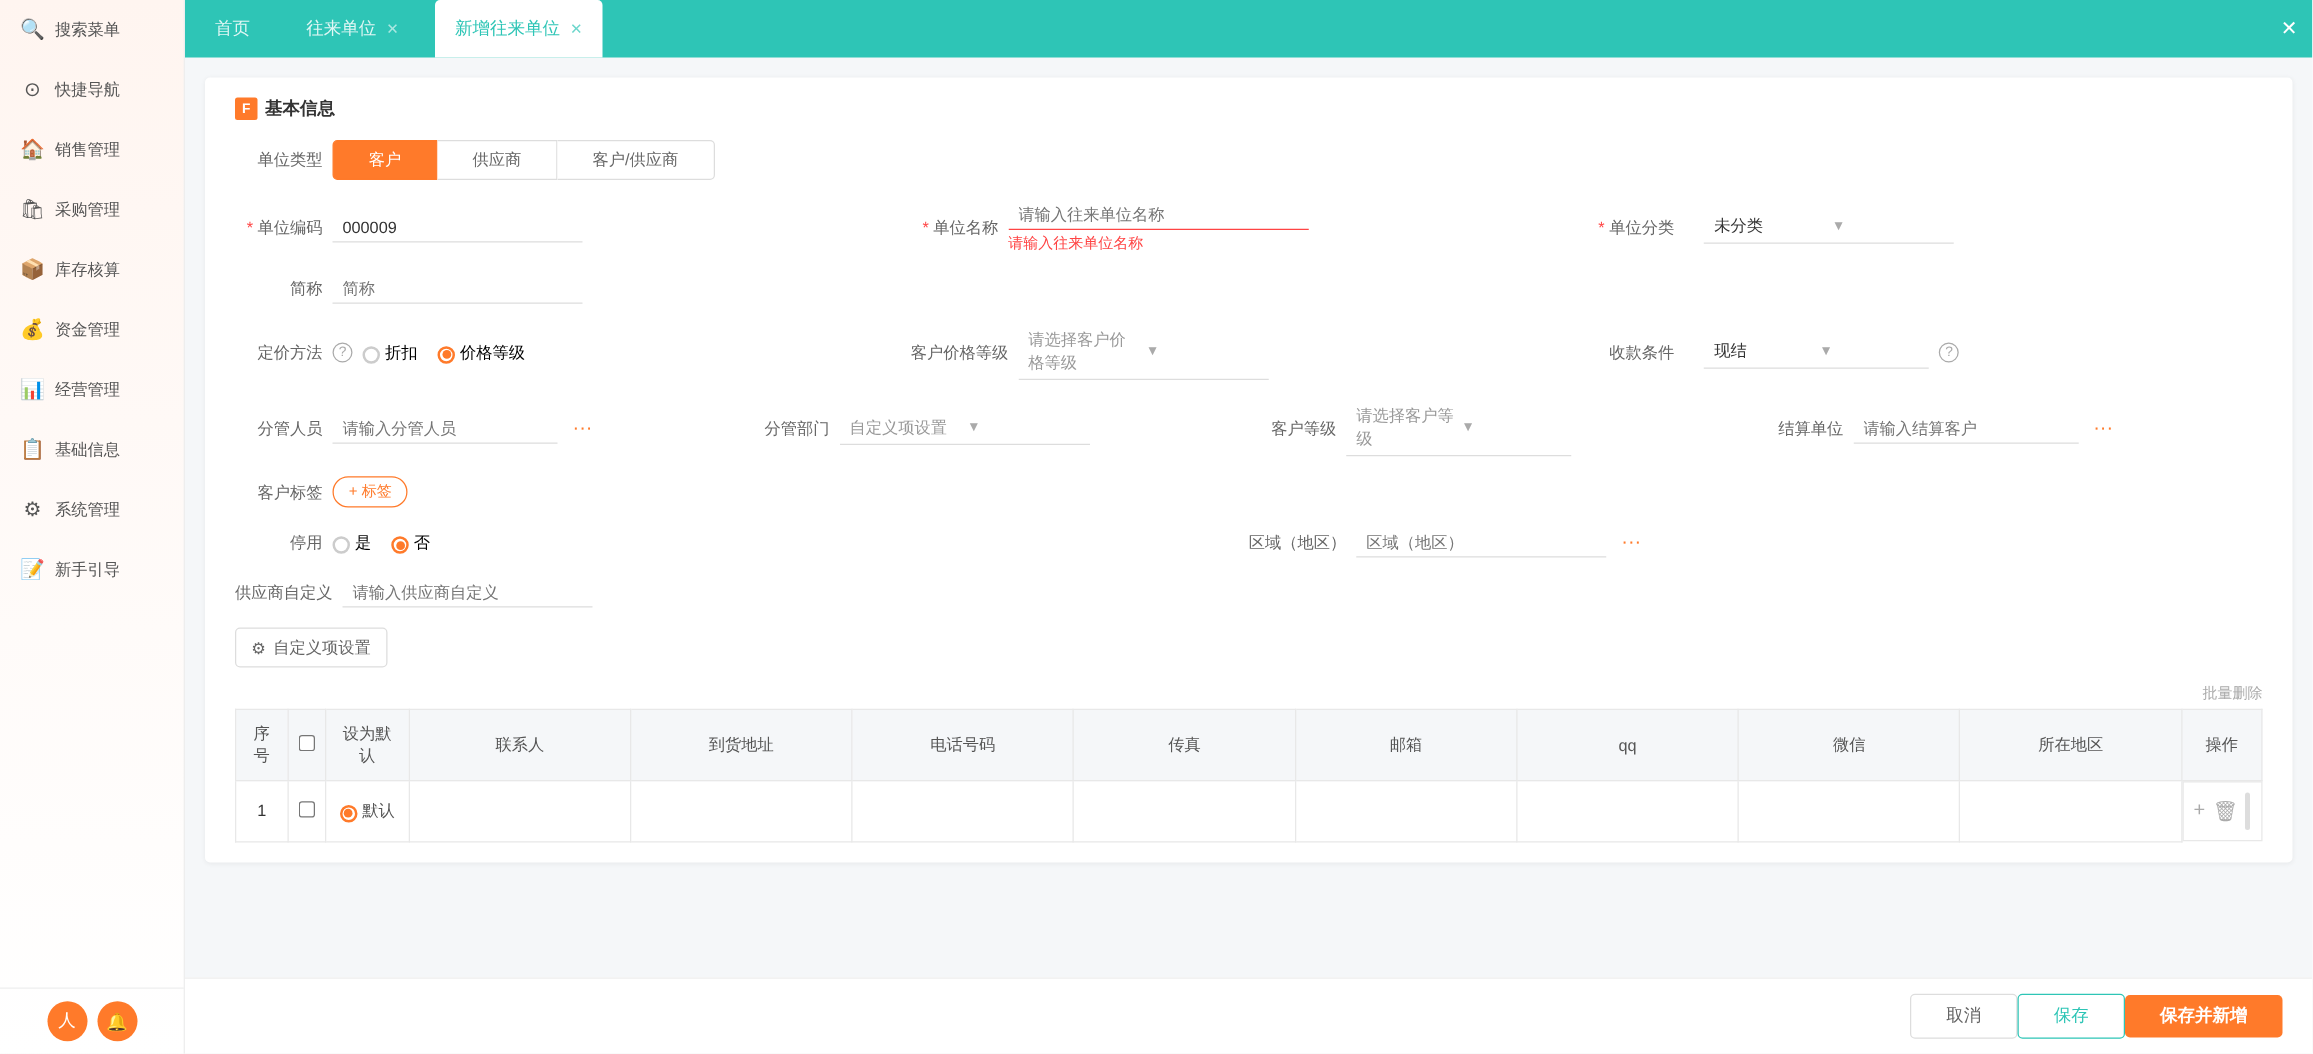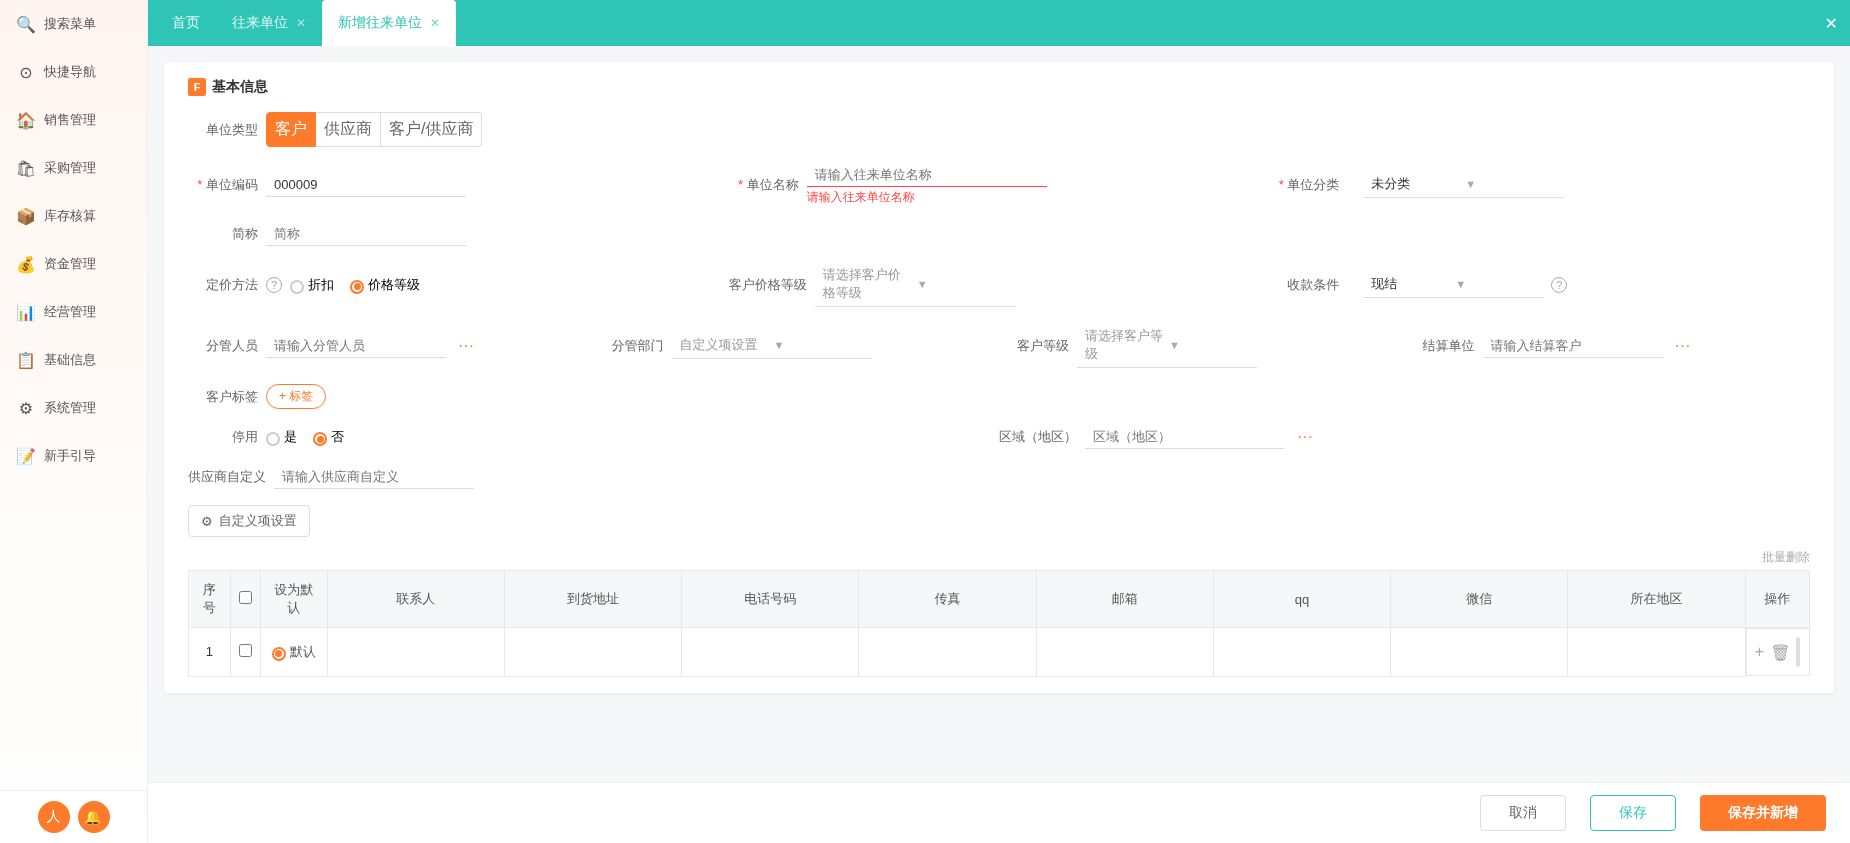--- a/index.html
+++ b/index.html
@@ -62,21 +62,21 @@
       overflow: hidden;
     }
 
     
     .tab-bar {
       background: #2ec5b6;
       display: flex;
       align-items: center;
       height: 46px;
       padding: 0 8px;
-      gap: 0;
+      gap: 13px;
       position: relative;
     }
     .tab-bar .close-all {
       position: absolute;
       right: 12px;
       color: white;
       cursor: pointer;
       font-size: 16px;
     }
     .tab {
@@ -183,25 +183,25 @@
     .form-select span { flex: 1; font-size: 13px; }
     .form-select .arrow { color: #aaa; font-size: 11px; }
     .form-select.has-value { color: #333; margin-left: 16px; }
 
     
     .type-btn-group {
       display: flex;
       gap: 0;
     }
     .type-btn {
-      padding: 6px 8px;
+      padding: 6px 28px;
       border: 1px solid #ddd;
       background: white;
       cursor: pointer;
-      font-size: 16px;
+      font-size: 13px;
       color: #666;
     }
     .type-btn:first-child { border-radius: 4px 0 0 4px; }
     .type-btn:last-child { border-radius: 0 4px 4px 0; }
     .type-btn.active {
       background: #ff7a2a;
       color: white;
       border-color: #ff7a2a;
     }
     .type-btn:not(:first-child) { border-left: none; }
@@ -315,21 +315,22 @@
       cursor: pointer;
     }
 
     
     .footer {
       background: white;
       border-top: 1px solid #eee;
       padding: 12px 24px;
       display: flex;
       justify-content: flex-end;
-      gap: 24px;
+      gap: 0;
+      align-items: center;
     }
     .btn {
       padding: 8px 28px;
       border-radius: 4px;
       cursor: pointer;
       font-size: 14px;
       border: none;
     }
     .btn-cancel {
       background: white;

